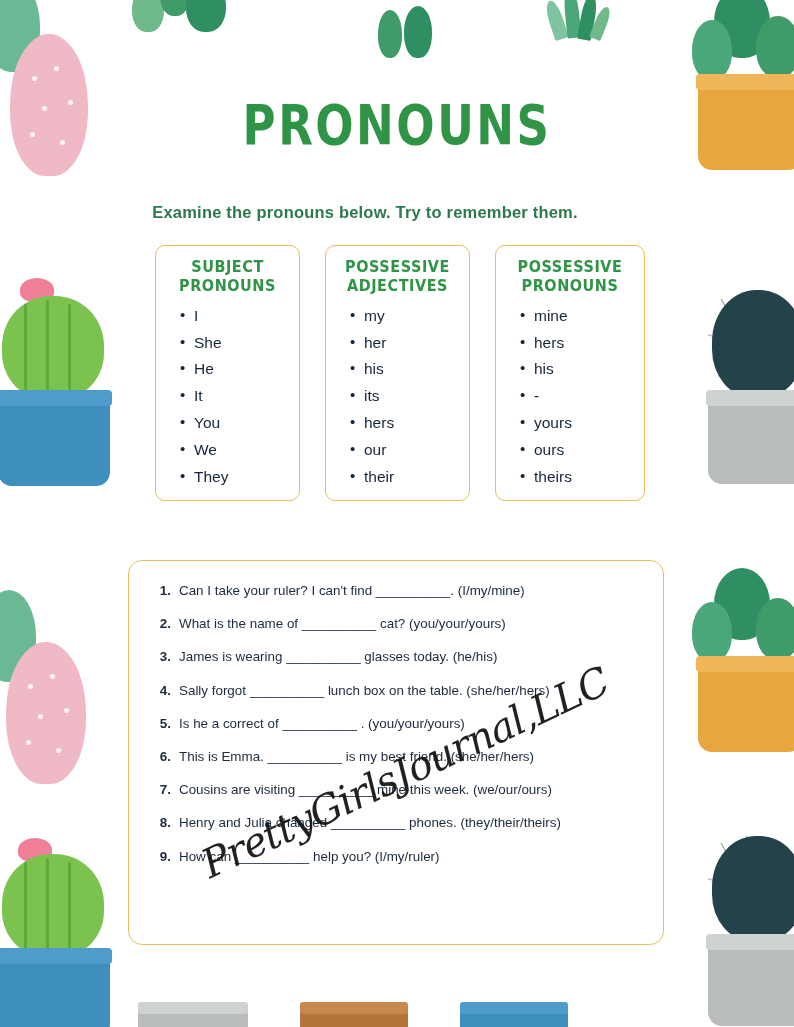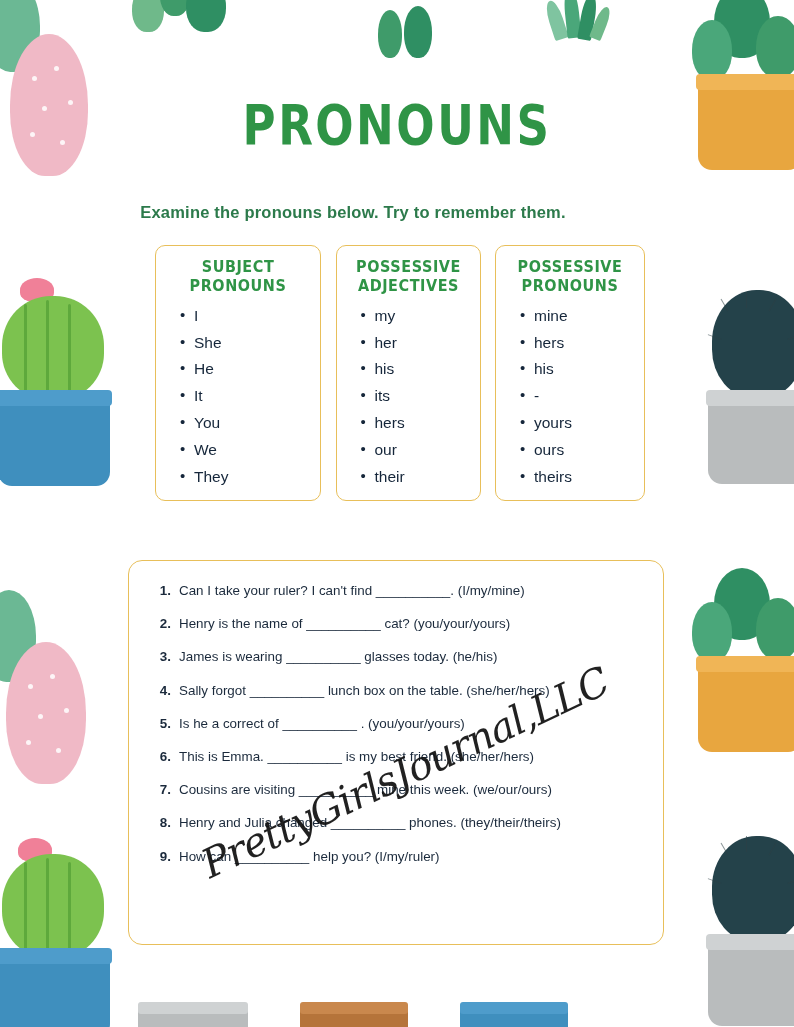--- a/index.html
+++ b/index.html
@@ -86,40 +86,41 @@
 
   .subtitle {
     position: absolute;
     left: 0;
     width: 706px;
     text-align: center;
     font-size: 16.5px;
     font-weight: bold;
     color: #2c7a4b;
     letter-spacing: .2px;
+    padding-left: 12px;
   }
   .subtitle.one { top: 203px; }
   .subtitle.two { top: 523px; }
 
   
   .boxes {
     position: absolute;
     top: 245px;
     left: 155px;
     width: 490px;
     display: flex;
     justify-content: space-between;
   }
   .wordbox {
     border: 1.6px solid #e8bf5a;
     border-radius: 10px;
     box-sizing: border-box;
     padding: 12px 8px 10px 8px;
   }
-  .wordbox.b1 { width: 166px; }
+  .wordbox.b1 { width: 145px; }
   .wordbox.b2 { width: 145px; }
   .wordbox.b3 { width: 150px; }
 
   .wordbox h3 {
     margin: 0 0 6px 0;
     text-align: center;
     font-family: "DejaVu Sans", sans-serif;
     font-size: 15.5px;
     font-weight: bold;
     color: #2f9446;
@@ -366,21 +367,21 @@
   </div>
 
 
   <div class="exercise">
     <div class="q">
       <span class="num">1.</span>
       <span class="txt">Can I take your ruler? I can't find __________. (I/my/mine)</span>
     </div>
     <div class="q">
       <span class="num">2.</span>
-      <span class="txt">Henry is the name of __________ cat? (you/your/yours)</span>
+      <span class="txt">What is the name of __________ cat? (you/your/yours)</span>
     </div>
     <div class="q">
       <span class="num">3.</span>
       <span class="txt">James is wearing __________ glasses today. (he/his)</span>
     </div>
     <div class="q">
       <span class="num">4.</span>
       <span class="txt">Sally forgot __________ lunch box on the table. (she/her/hers)</span>
     </div>
     <div class="q">

